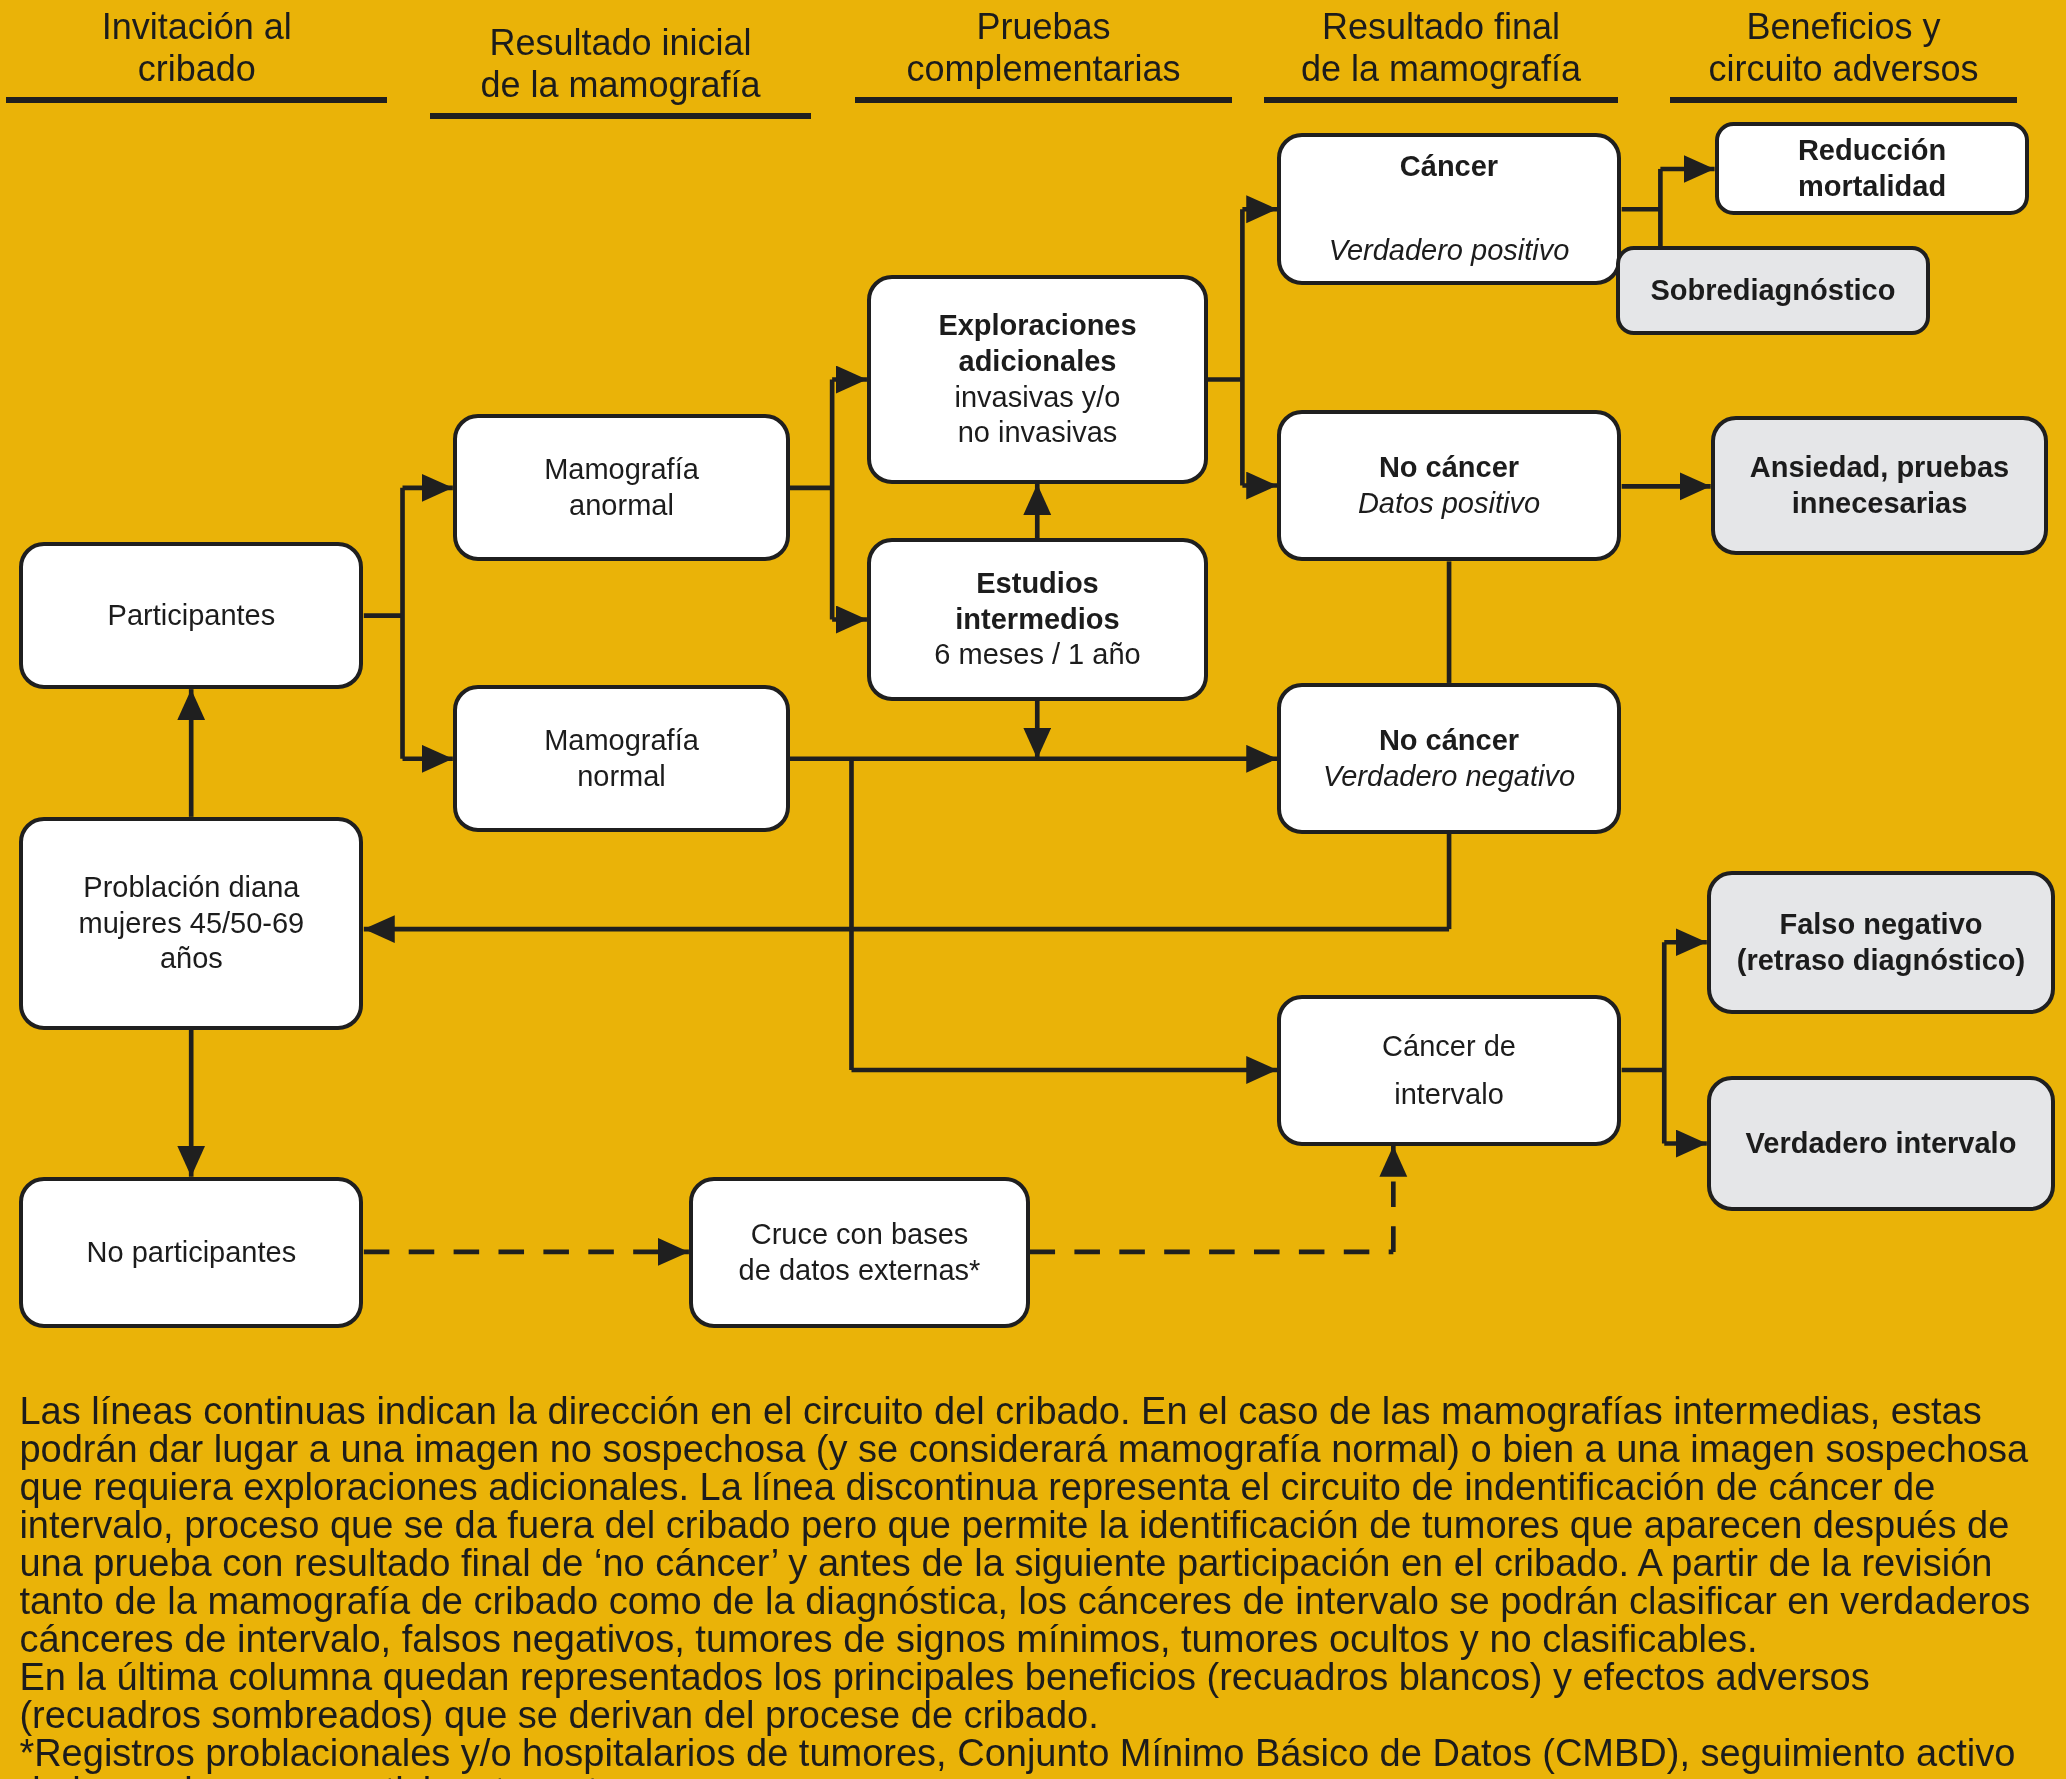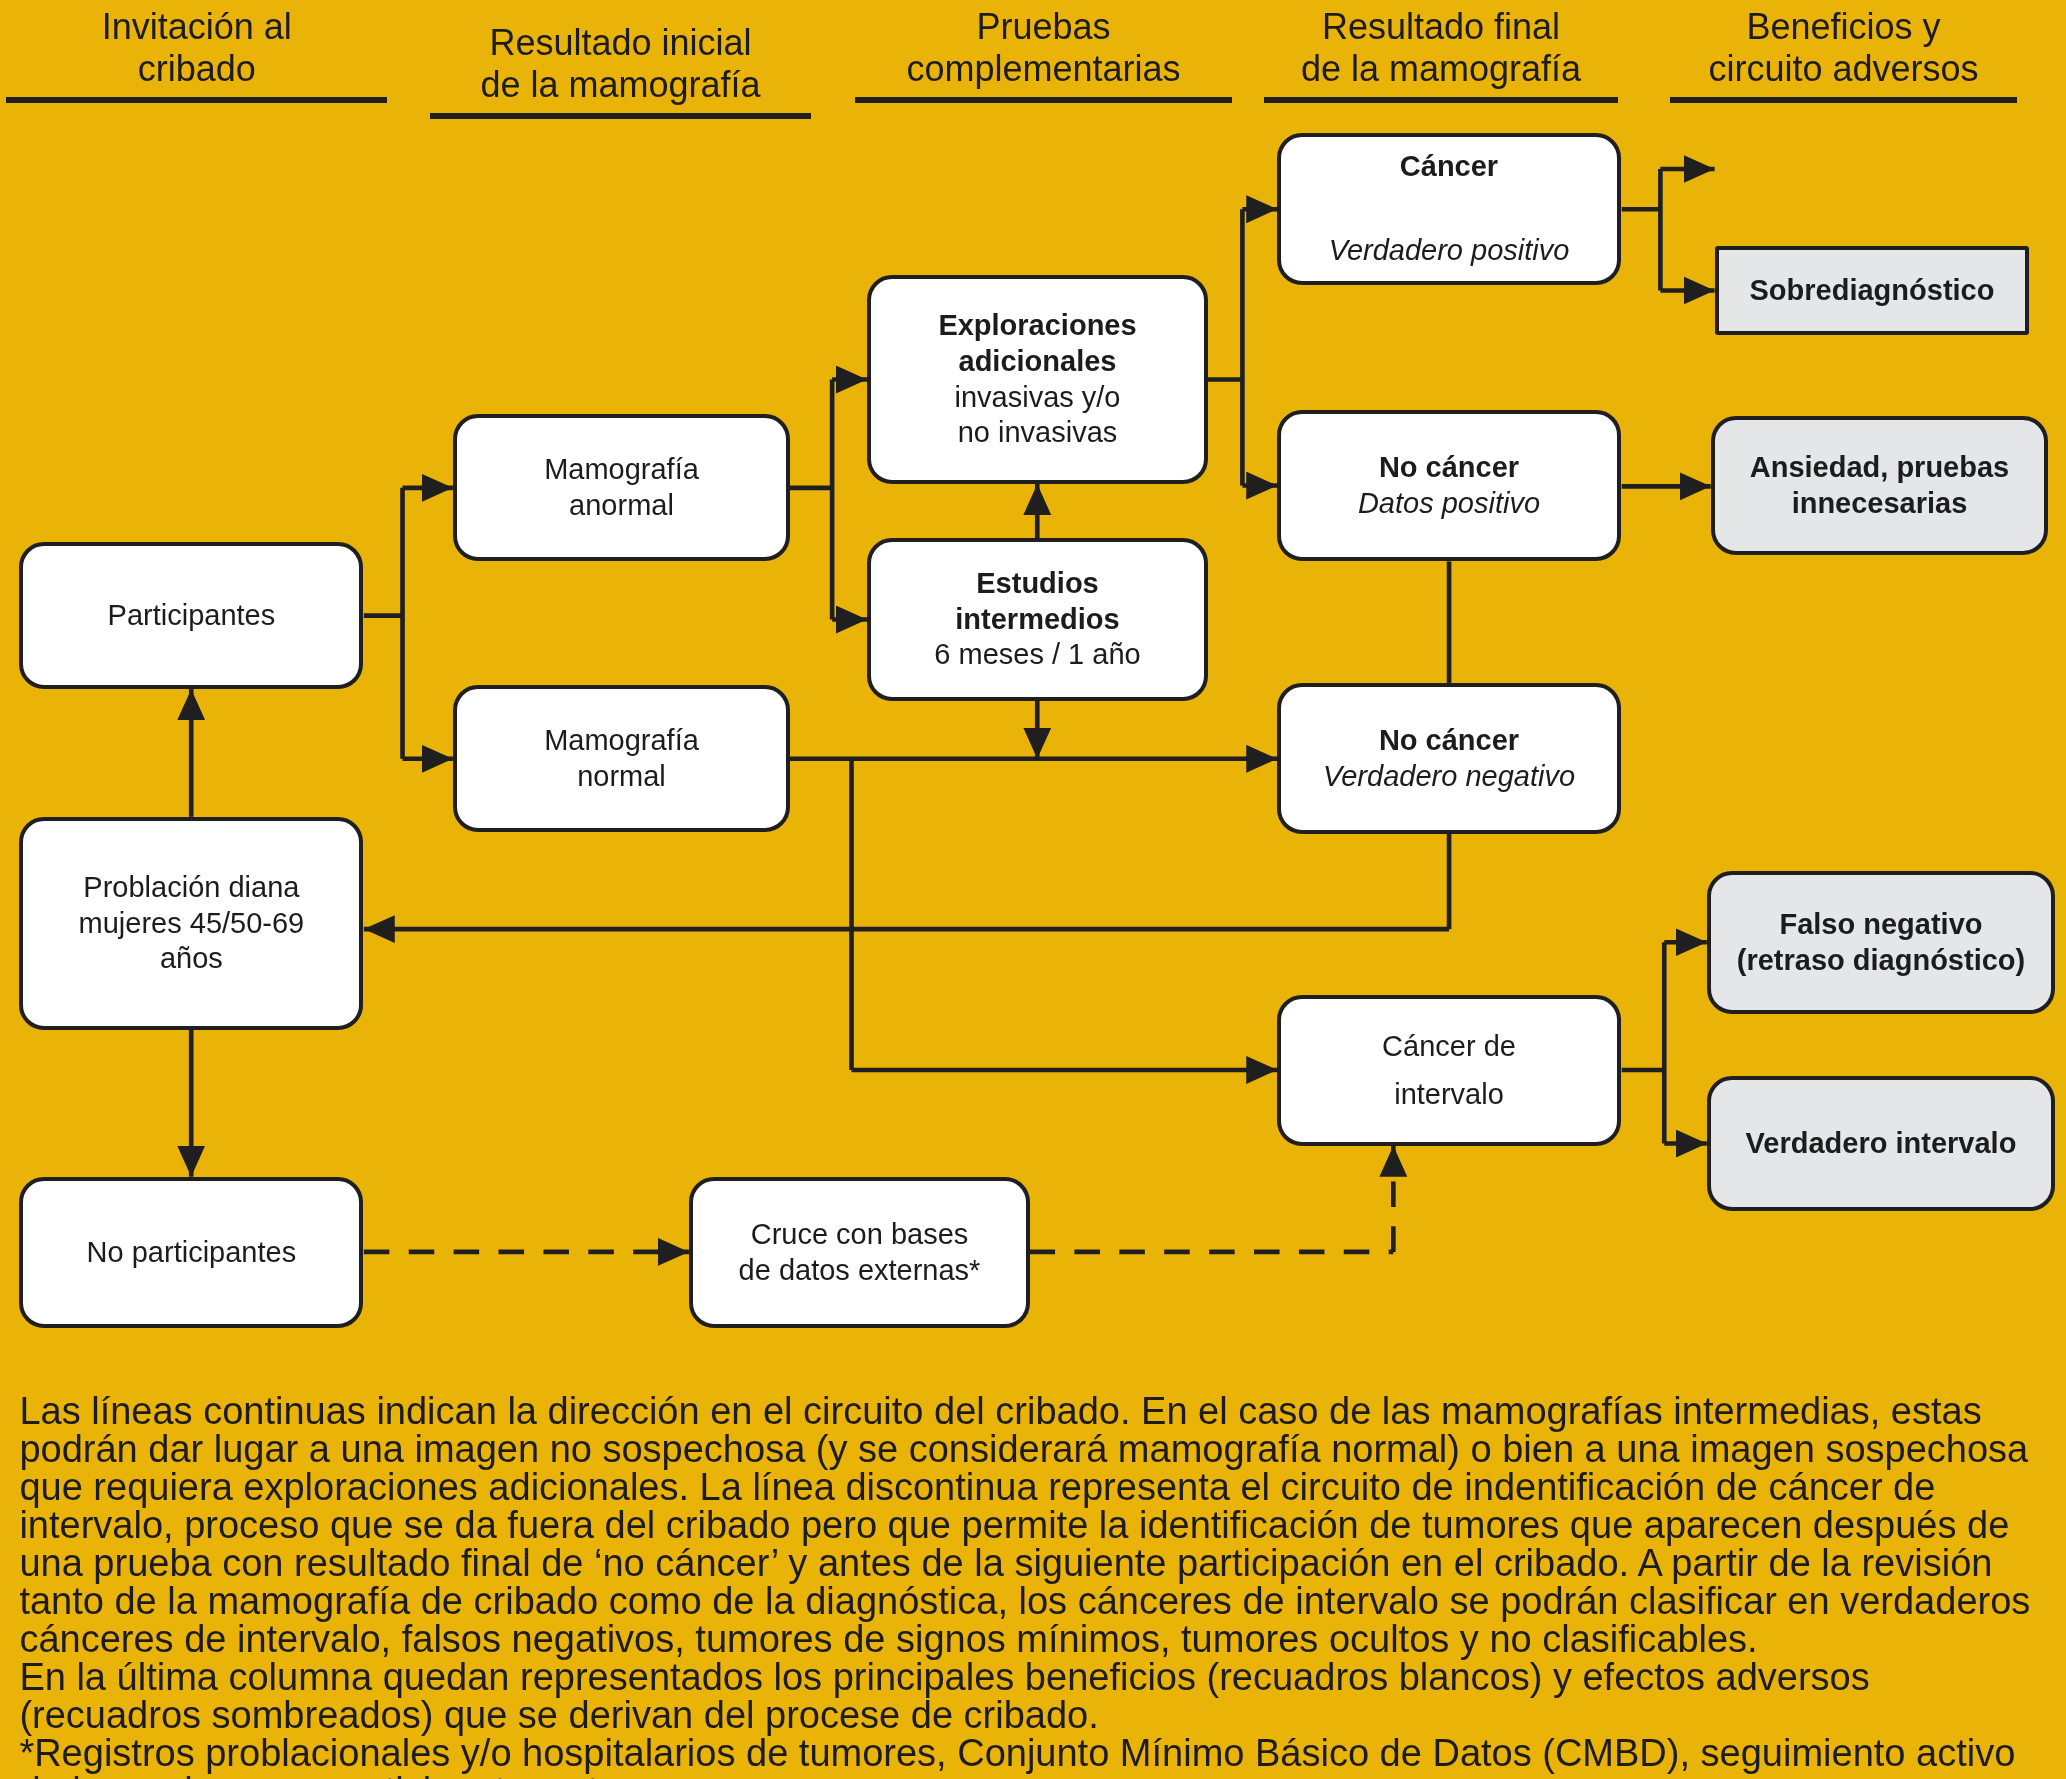--- a/index.html
+++ b/index.html
@@ -160,21 +160,25 @@
   </div>
   <div class="node" style="left:1277px;top:683px;width:344px;height:151px;">
     <span class="ln b">No cáncer</span>
     <span class="ln i">Verdadero negativo</span>
   </div>
   <div class="node" style="left:1277px;top:995px;width:344px;height:151px;gap:12px;">
     <span class="ln">Cáncer de</span>
     <span class="ln">intervalo</span>
   </div>
 
-  <div class="node shaded" style="left:1715px;top:246px;width:314px;height:89px;border-radius:3px;">
+  <div class="node" style="left:1715px;top:122px;width:314px;height:93px;border-radius:18.6px;">
+    <span class="ln b">Reducción</span>
+    <span class="ln b">mortalidad</span>
+  </div>
+  <div class="node shaded" style="left:1616px;top:246px;width:314px;height:89px;border-radius:18px;">
     <span class="ln b">Sobrediagnóstico</span>
   </div>
   <div class="node shaded" style="left:1711px;top:416px;width:337px;height:139px;">
     <span class="ln b">Ansiedad, pruebas</span>
     <span class="ln b">innecesarias</span>
   </div>
   <div class="node shaded" style="left:1707px;top:871px;width:348px;height:143px;">
     <span class="ln b">Falso negativo</span>
     <span class="ln b">(retraso diagnóstico)</span>
   </div>

